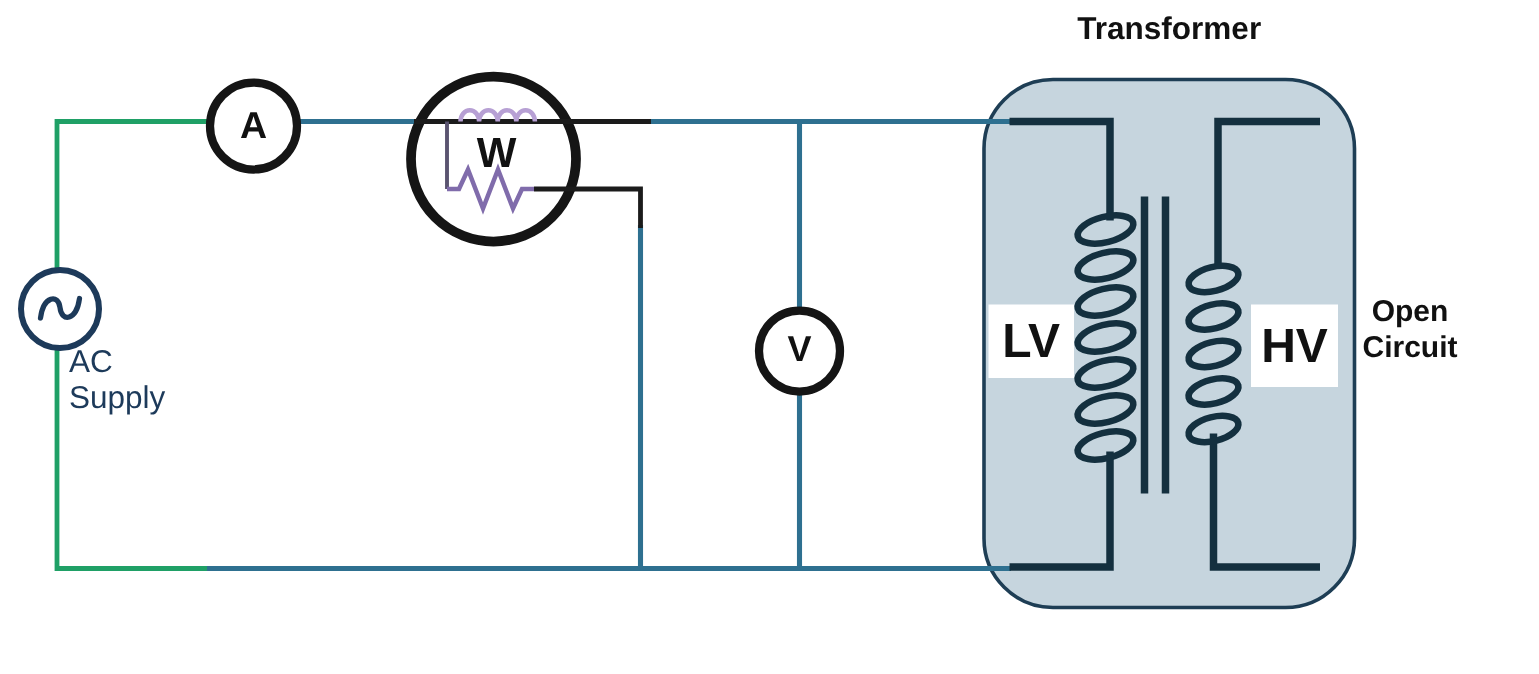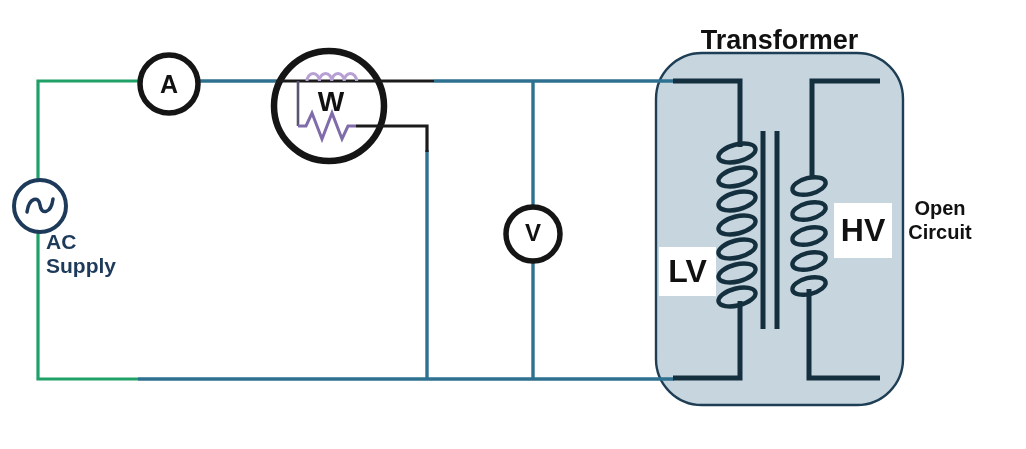--- a/index.html
+++ b/index.html
@@ -19,28 +19,28 @@
   .meter-big{fill:#fff;stroke:var(--meter-outline);stroke-width:6.5;}
   .src{fill:#fff;stroke:var(--text-navy);stroke-width:4;}
   .src-wave{stroke:var(--text-navy);stroke-width:3.5;fill:none;stroke-linecap:round;}
   .wm-coil{stroke:var(--wattmeter-coil);stroke-width:3;fill:none;}
   .wm-conn{stroke:var(--wattmeter-connector);stroke-width:2.6;fill:none;}
   .wm-res{stroke:var(--wattmeter-resistor);stroke-width:3;fill:none;stroke-linejoin:miter;}
   .tf-box{fill:var(--transformer-fill);stroke:var(--transformer-border);stroke-width:2.4;}
   .tf-wind{stroke:var(--winding);stroke-width:5;fill:none;}
   .tf-coil{stroke:var(--winding);stroke-width:4.4;fill:none;}
   .lbl{position:absolute;color:var(--text-black);}
-  .title{left:656px;top:8px;width:247px;text-align:center;font-size:27px;font-weight:bold;margin-top:17px;}
+  .title{left:656px;top:8px;width:247px;text-align:center;font-size:21px;font-weight:bold;}
   .open-circuit{left:884px;top:196px;width:112px;text-align:center;font-size:20px;
                 font-weight:bold;line-height:1.2;}
-  .ac-supply{left:46px;top:230px;width:86px;font-size:21px;font-weight:700;
+  .ac-supply{left:46px;top:230px;width:86px;font-size:21px;font-weight:400;
              color:var(--text-navy);line-height:1.15;}
   .wind-lbl{position:absolute;background:var(--label-bg);display:flex;align-items:center;
             justify-content:center;font-size:32px;font-weight:bold;color:var(--text-black);}
-  .lv{left:659px;top:203px;width:57px;height:49px;margin-top:44px;}
+  .lv{left:659px;top:203px;width:57px;height:49px;}
   .hv{left:834px;top:203px;width:58px;height:55px;}
   .meter-letter{position:absolute;transform:translate(-50%,-52%);font-weight:bold;
                 color:var(--text-black);}
   .letter-a{left:169px;top:85px;font-size:25px;}
   .letter-w{left:331px;top:103px;font-size:28px;}
   .letter-v{left:533px;top:234px;font-size:24px;}
 </style>
 </head>
 <body>
 

